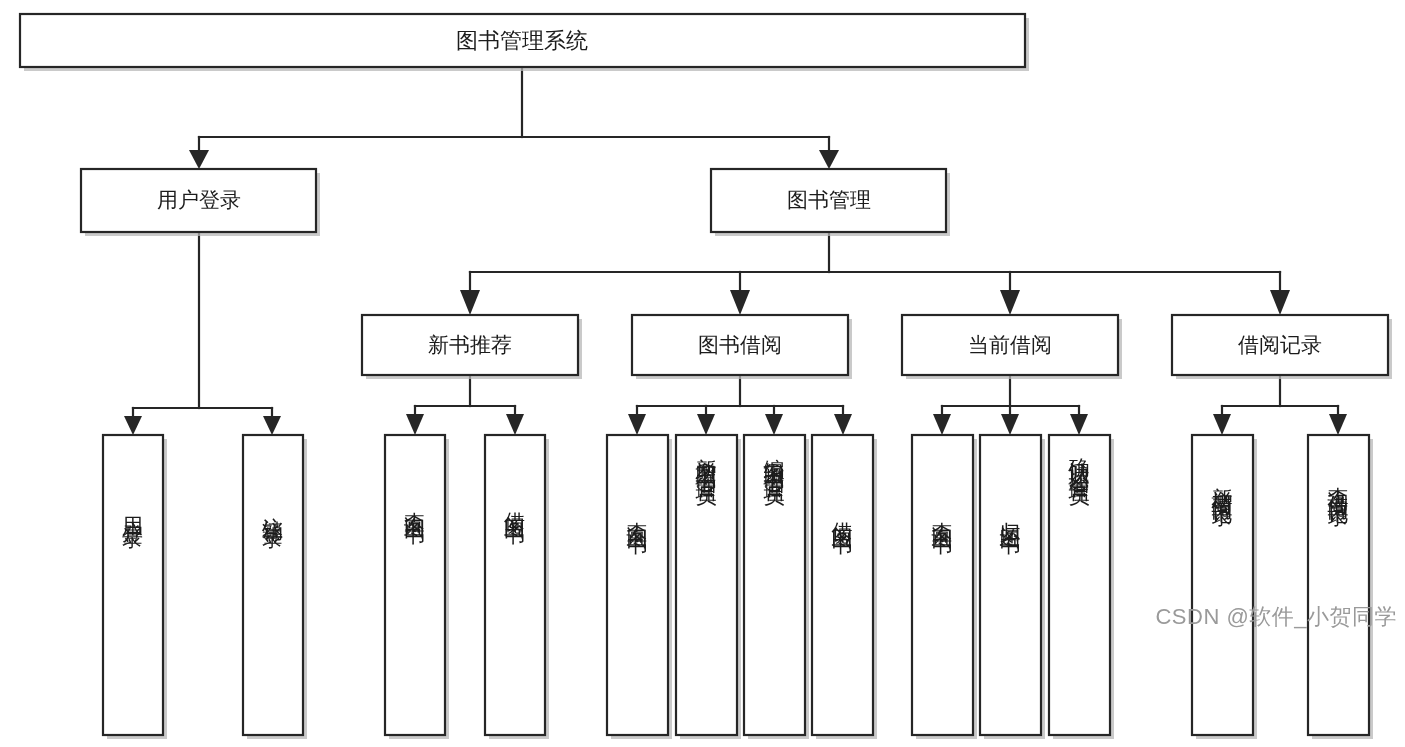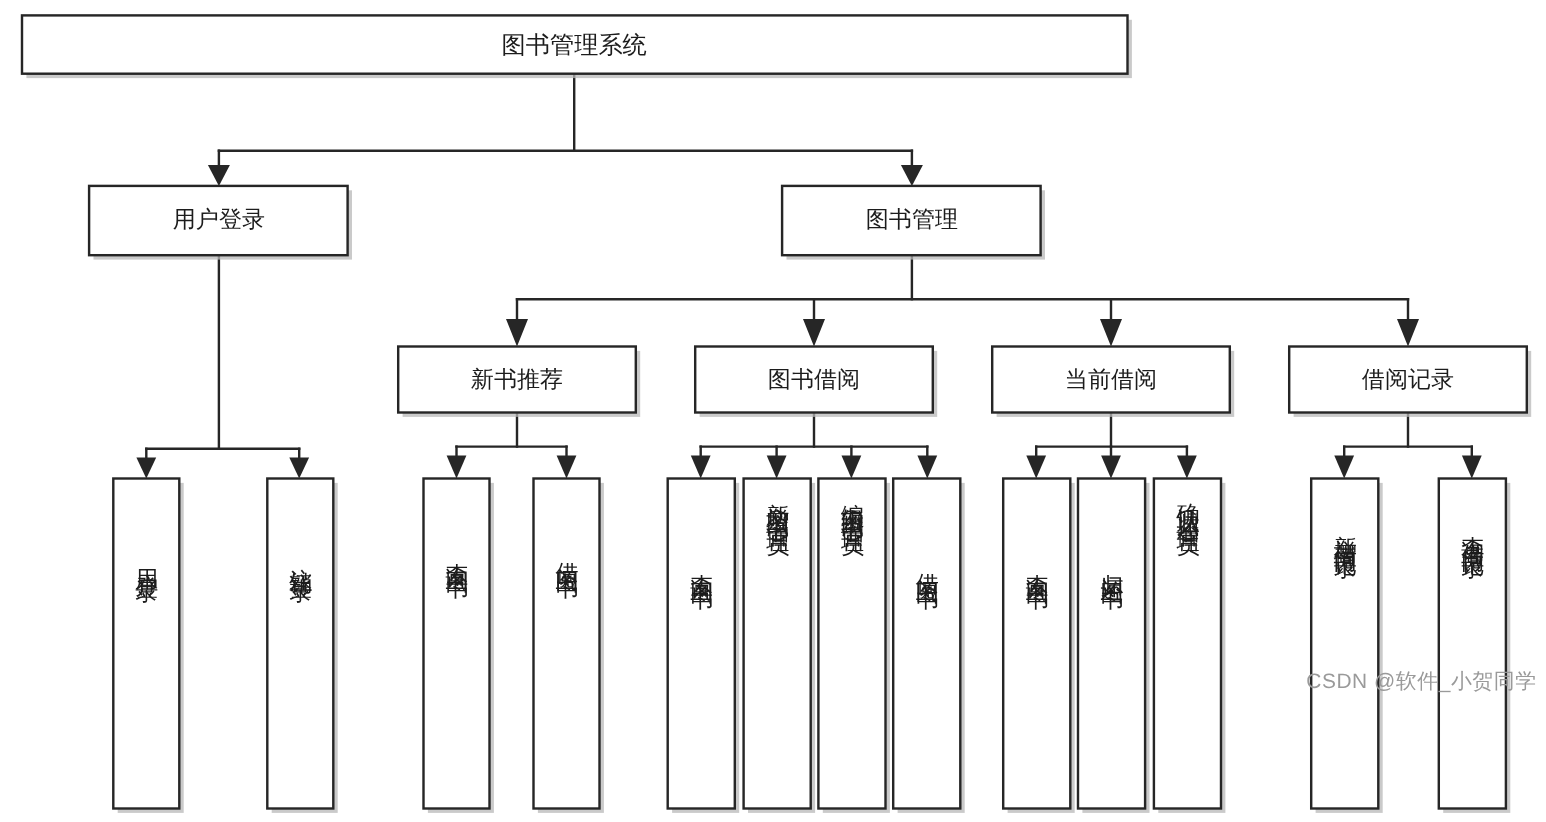--- a/index.html
+++ b/index.html
@@ -77,21 +77,21 @@
     line-height: 1.0;
     letter-spacing: 4px;
     color: #1c1c1c;
     white-space: nowrap;
   }
   .watermark {
     position: absolute;
     right: 8px;
     bottom: 8px;
     font-family: "Liberation Sans", "DejaVu Sans", sans-serif;
-    font-size: 19px;
+    font-size: 22px;
     color: #9a9a9a;
     letter-spacing: 0.5px;
     white-space: nowrap;
     user-select: none;
   }
 </style>
 </head>
 <body>
 
 <div id="diagram-root">

